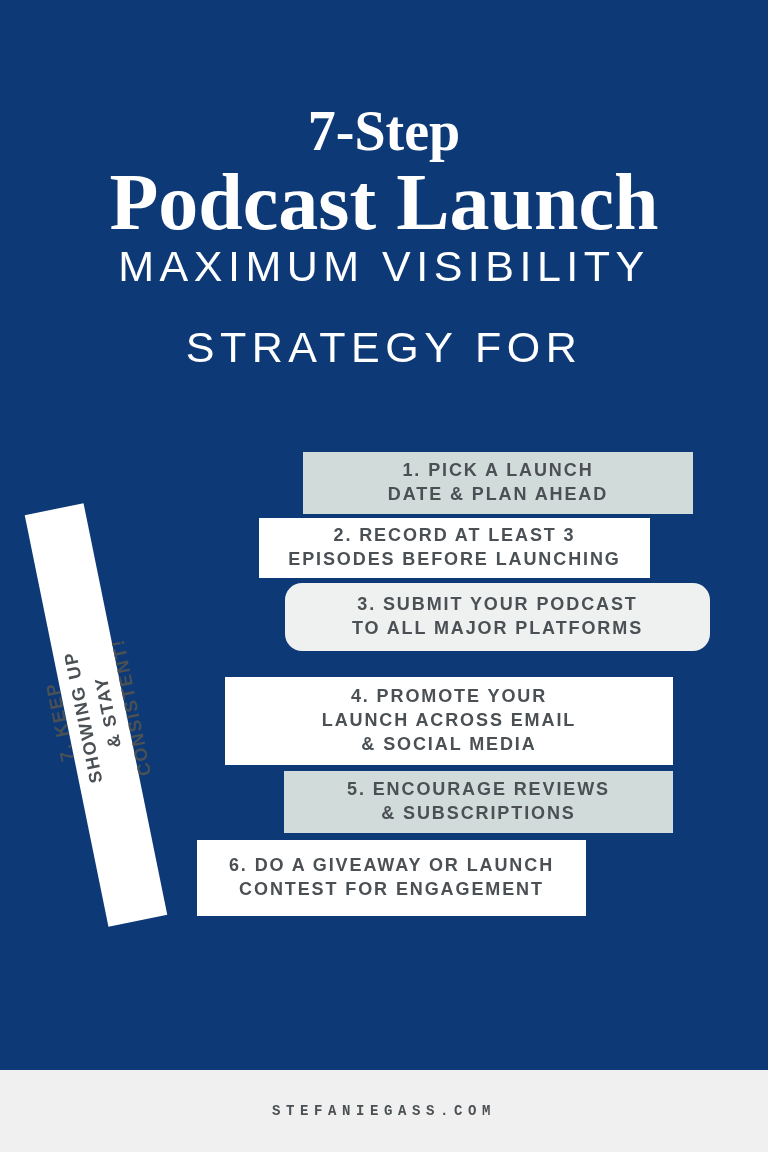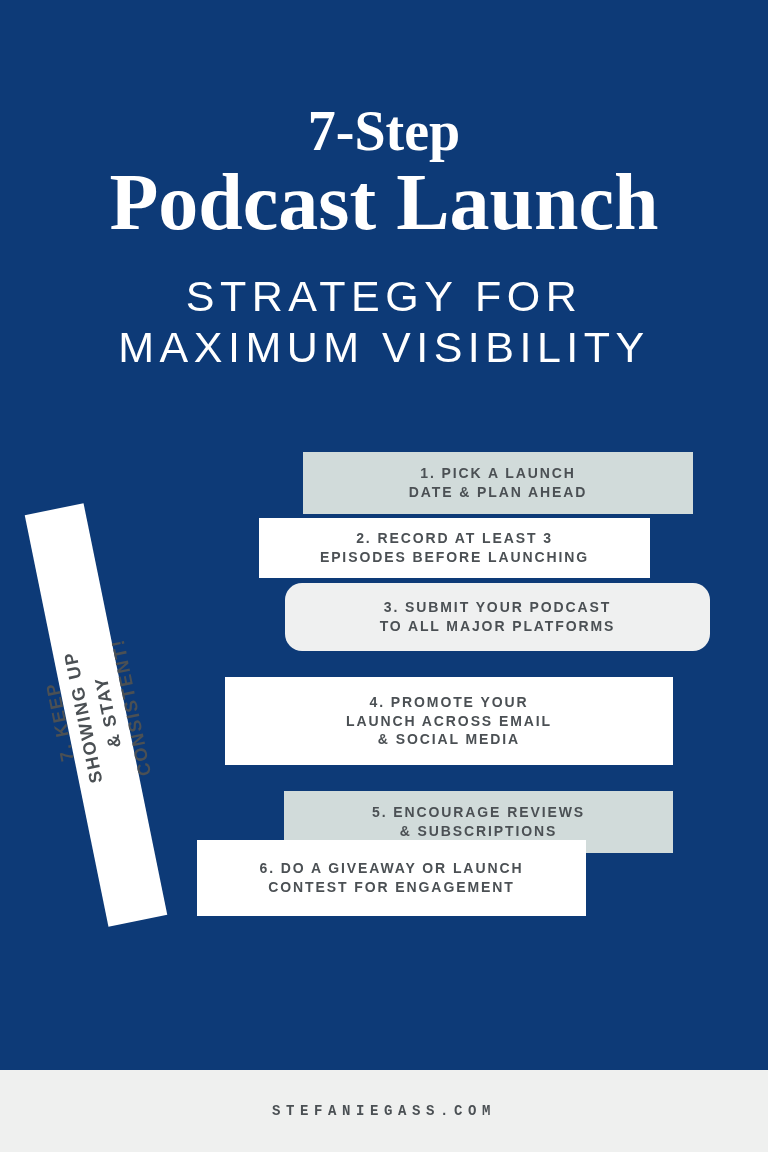--- a/index.html
+++ b/index.html
@@ -71,21 +71,21 @@
     box-sizing: border-box;
     display: flex;
     align-items: center;
     justify-content: center;
     text-align: center;
     padding: 2px 10px;
   }
   .bar-text {
     font-family: "Liberation Sans", sans-serif;
     font-weight: 600;
-    font-size: 14px;
+    font-size: 18px;
     letter-spacing: 1.9px;
     line-height: 1.33;
     color: #4b5054;
     white-space: pre-line;
   }
 
   
   .bar-1 { left: 303px; top: 452px; width: 390px; height: 62px; background: #d1dbda; }
   .bar-2 { left: 259px; top: 518px; width: 391px; height: 60px; background: #ffffff; }
   .bar-3 { left: 285px; top: 583px; width: 425px; height: 68px; background: #eff0f0; border-radius: 17px; }
@@ -147,22 +147,22 @@
   }
 </style>
 </head>
 <body>
 
 <div id="poster" style="background: rgb(13, 58, 119);">
 
   <div class="heading-block">
     <div class="title-line title-line-1">7-Step</div>
     <div class="title-line title-line-2">Podcast Launch</div>
+    <div class="subtitle-line subtitle-line-2">MAXIMUM VISIBILITY</div>
     <div class="subtitle-line subtitle-line-1">STRATEGY FOR</div>
-    <div class="subtitle-line subtitle-line-2">MAXIMUM VISIBILITY</div>
   </div>
 
   <div class="bars-layer">
 
     <div class="bar bar-1" style="background: rgb(209, 219, 218);">
       <div class="bar-text">1. PICK A LAUNCH
 DATE &amp; PLAN AHEAD</div>
     </div>
 
     <div class="bar bar-2" style="background: rgb(255, 255, 255);">
@@ -174,21 +174,21 @@
       <div class="bar-text">3. SUBMIT YOUR PODCAST
 TO ALL MAJOR PLATFORMS</div>
     </div>
 
     <div class="bar bar-4" style="background: rgb(255, 255, 255);">
       <div class="bar-text">4. PROMOTE YOUR
 LAUNCH ACROSS EMAIL
 &amp; SOCIAL MEDIA</div>
     </div>
 
-    <div class="bar bar-5" style="background: rgb(209, 219, 218); margin-top: 20px;">
+    <div class="bar bar-5" style="background: rgb(209, 219, 218);">
       <div class="bar-text">5. ENCOURAGE REVIEWS
 &amp; SUBSCRIPTIONS</div>
     </div>
 
     <div class="bar bar-6" style="background: rgb(255, 255, 255);">
       <div class="bar-text">6. DO A GIVEAWAY OR LAUNCH
 CONTEST FOR ENGAGEMENT</div>
     </div>
 
     <div class="bar-7-wrap">

